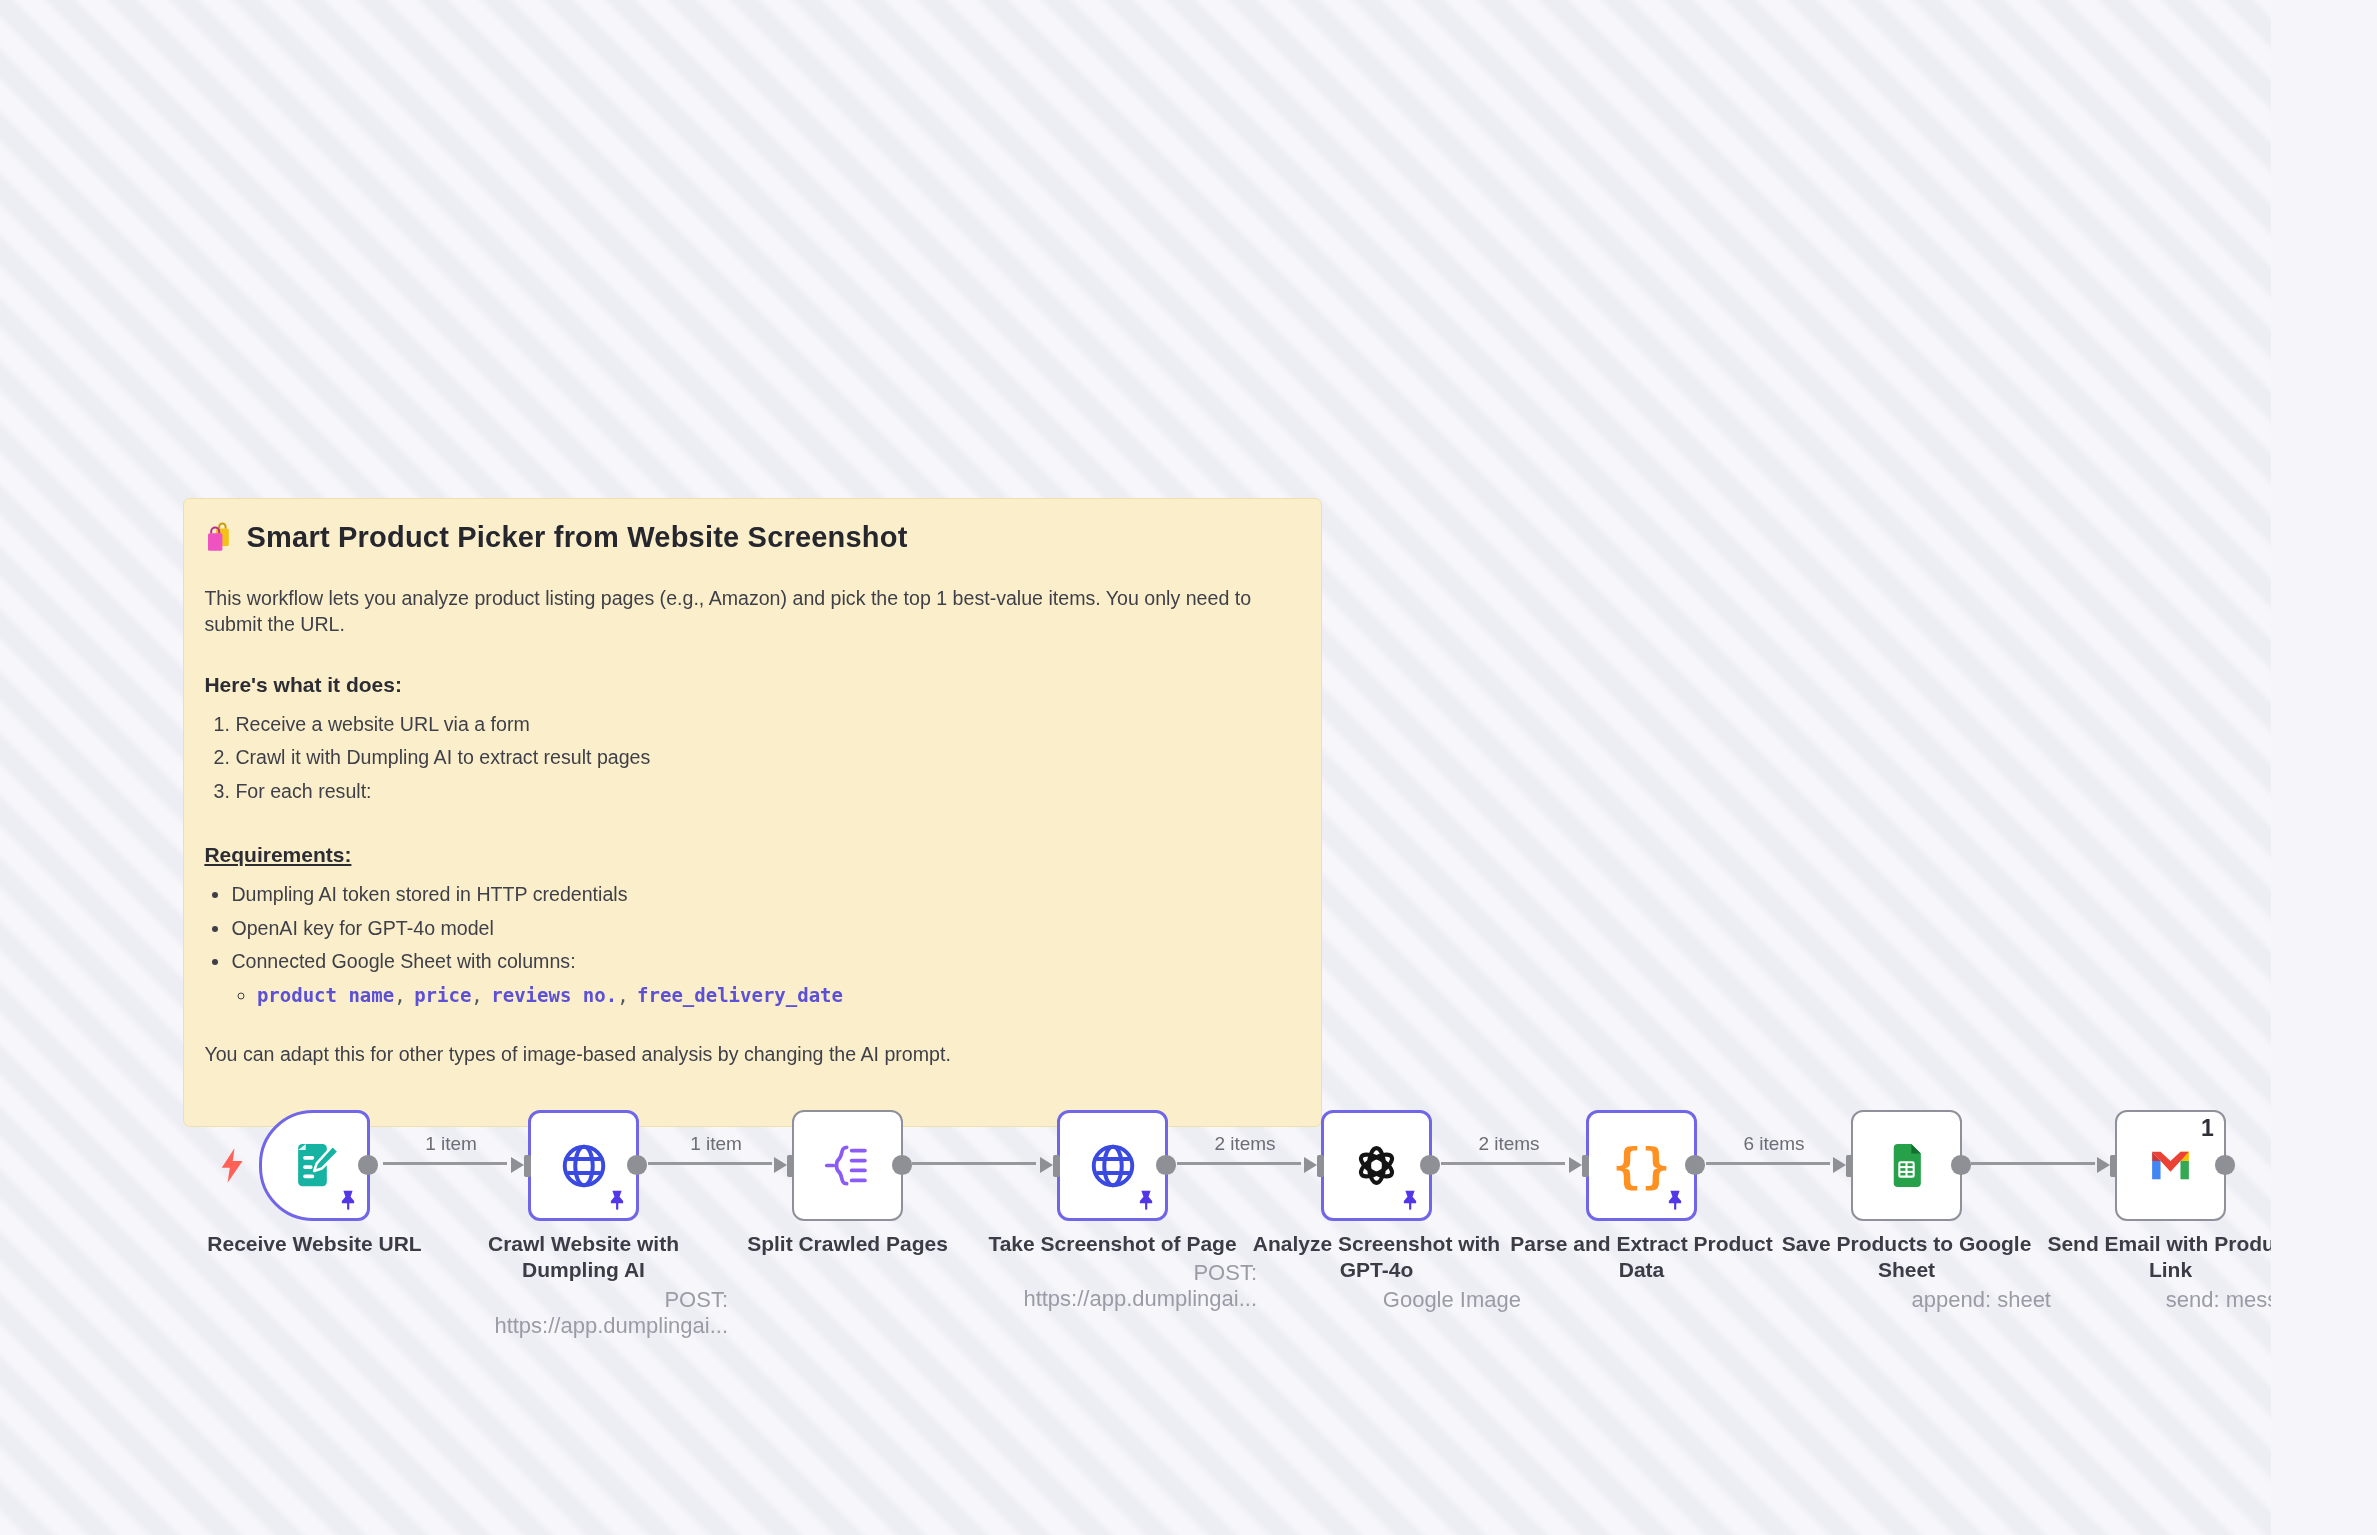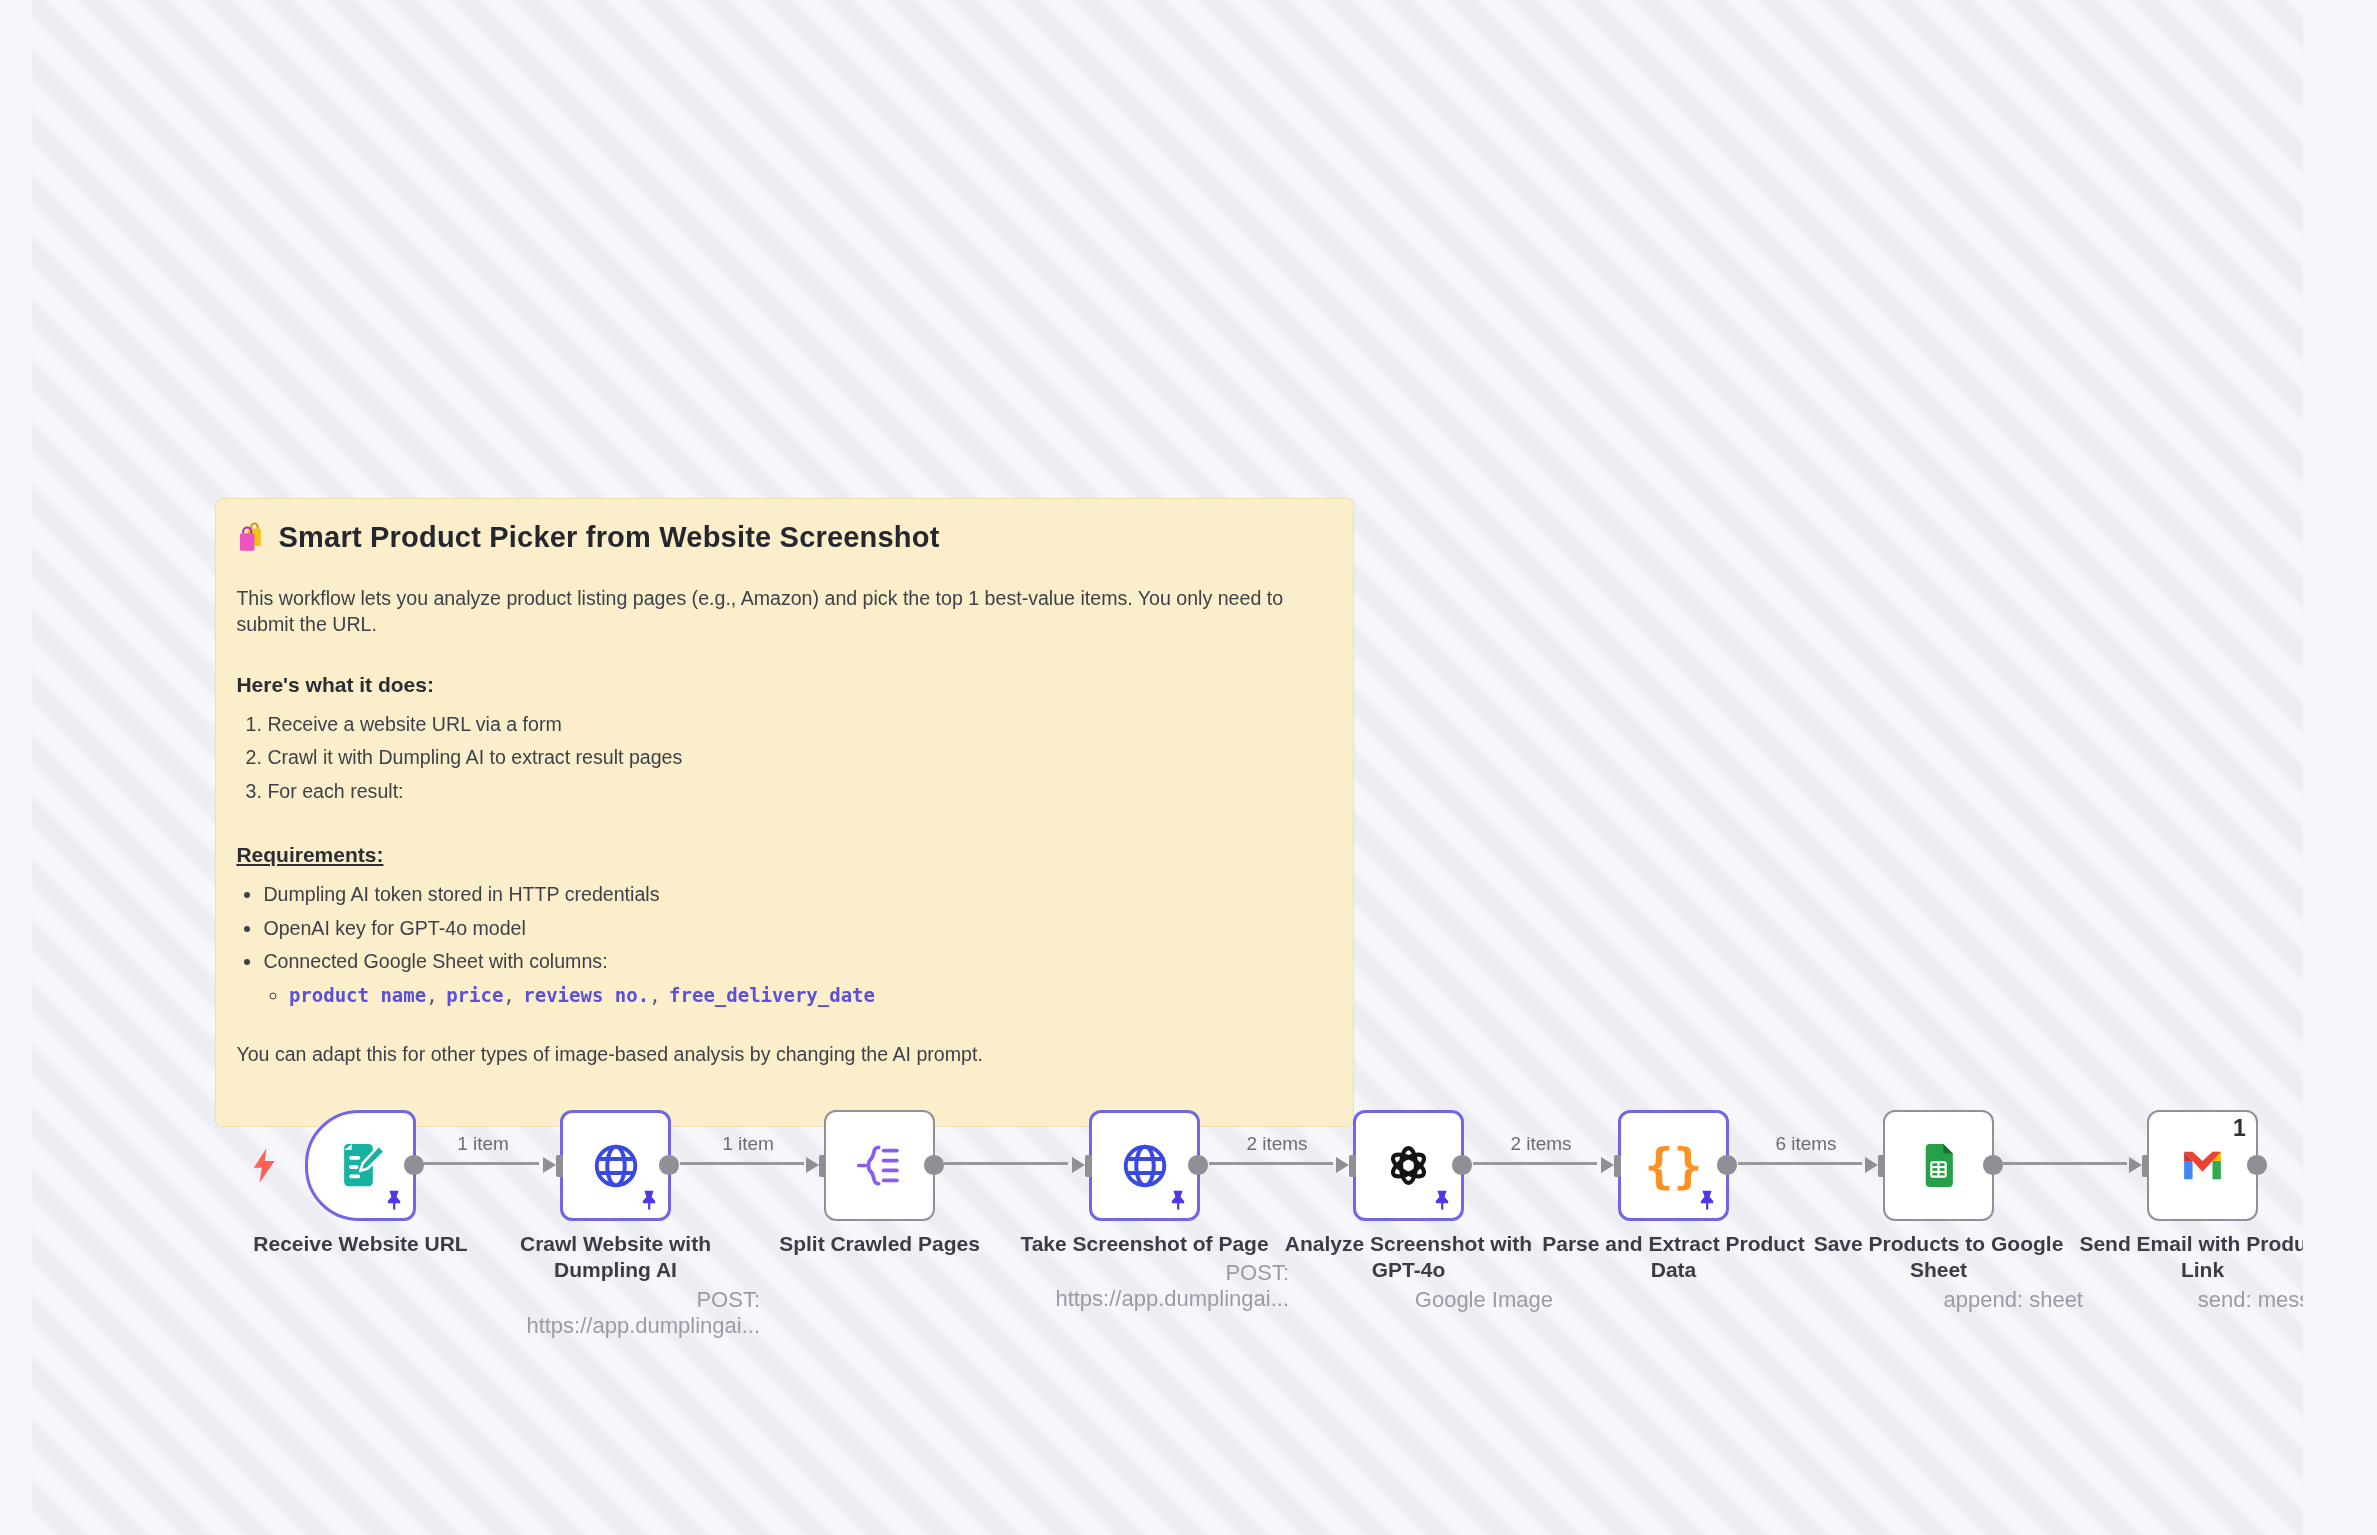--- a/index.html
+++ b/index.html
@@ -10,21 +10,20 @@
   #canvas{
     position:relative;
     width:2271px;height:1536px;
     overflow:hidden;
     background:repeating-linear-gradient(
       45deg,
       #f7f7fb 0px,  #f7f7fb 13.6px,
       #ededf4 22px, #ededf4 36px,
       #f7f7fb 44px
     );
-    margin-left:32px;
   }
 
   
   .sticky{
     position:absolute;
     left:183px; top:498px;
     width:1139px; height:629px;
     background:#faefca;
     border:0.9px solid #eee0ab;
     border-radius:6.8px;
@@ -185,21 +184,21 @@
   </div>
   <div class="conn" style="left:1706px;width:124px">
     <div class="conn-line"></div>
       <div class="conn-label">6 items</div>
   </div>
   <div class="conn" style="left:1971px;width:124px">
     <div class="conn-line"></div>
       <div class="conn-label"></div>
   </div>
 
-  <div class="node pinned trigger onelines" style="left:273px">
+  <div class="node pinned trigger onelines" style="left:259px">
     <div class="node-box">
       <svg class="icon" width="54" height="54" viewBox="0 0 64 64">
         <rect x="12" y="6" width="34" height="50" rx="5" fill="#16b3a3"></rect>
         <path d="M12 13 l9 -7 v7 Z" fill="#ffffff" opacity="0.85"></path>
         <rect x="18" y="20" width="13" height="4.5" rx="2" fill="#ffffff"></rect>
         <rect x="18" y="31" width="11" height="4.5" rx="2" fill="#ffffff"></rect>
         <rect x="18" y="42" width="13" height="4.5" rx="2" fill="#ffffff"></rect>
         <g>
           <path d="M53 8 L60 15 L40 35 L31 38 L34 29 Z" fill="#16b3a3" stroke="#ffffff" stroke-width="3" stroke-linejoin="round"></path>
         </g>

